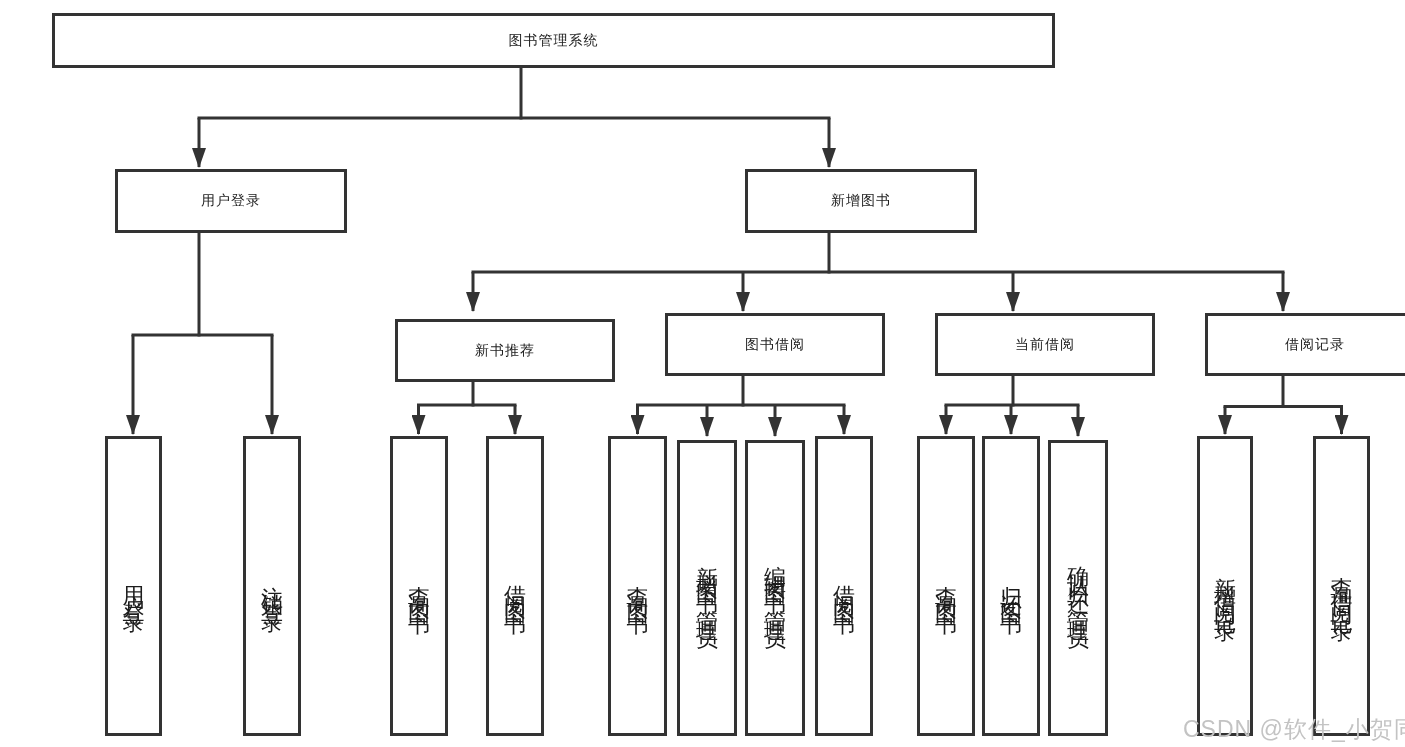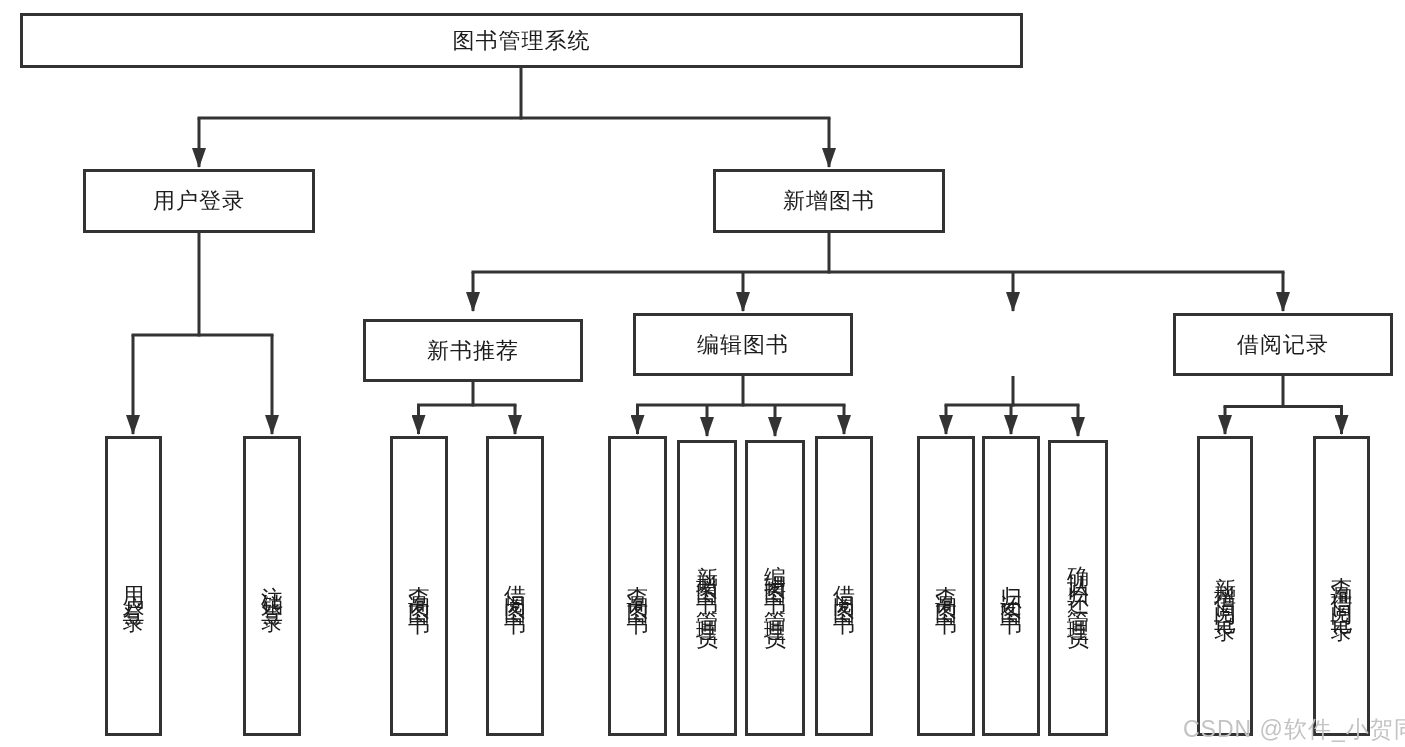--- a/index.html
+++ b/index.html
@@ -20,21 +20,21 @@
   .node {
     position: absolute;
     box-sizing: border-box;
     border: 3px solid #333333;
     background: #ffffff;
     display: flex;
     align-items: center;
     justify-content: center;
     color: #1c1c1c;
   }
-  .hnode { font-size: 22px; letter-spacing: 1px; }
+  .hnode { font-size: 14px; letter-spacing: 1px; margin-left: 32px; }
   .leaf  { font-size: 22px; }
   .leaf .vtext {
     writing-mode: vertical-lr;
     letter-spacing: 9px;
     line-height: 1;
     white-space: nowrap;
   }
   .watermark {
     position: absolute;
     left: 1183px;
@@ -107,21 +107,24 @@
     <span>用户登录</span>
   </div>
   <div class="node hnode" style="left:713px; top:169px; width:232px; height:64px;">
     <span>新增图书</span>
   </div>
 
   <div class="node hnode" style="left:363px; top:319px; width:220px; height:63px;">
     <span>新书推荐</span>
   </div>
   <div class="node hnode" style="left:633px; top:313px; width:220px; height:63px;">
-    <span>编辑图书</span>
+    <span>图书借阅</span>
+  </div>
+  <div class="node hnode" style="left:903px; top:313px; width:220px; height:63px;">
+    <span>当前借阅</span>
   </div>
   <div class="node hnode" style="left:1173px; top:313px; width:220px; height:63px;">
     <span>借阅记录</span>
   </div>
 
   <div class="node leaf" style="left:105px; top:436px; width:57px; height:300px;">
     <span class="vtext">用户登录</span>
   </div>
   <div class="node leaf" style="left:243px; top:436px; width:58px; height:300px;">
     <span class="vtext">注销登录</span>

